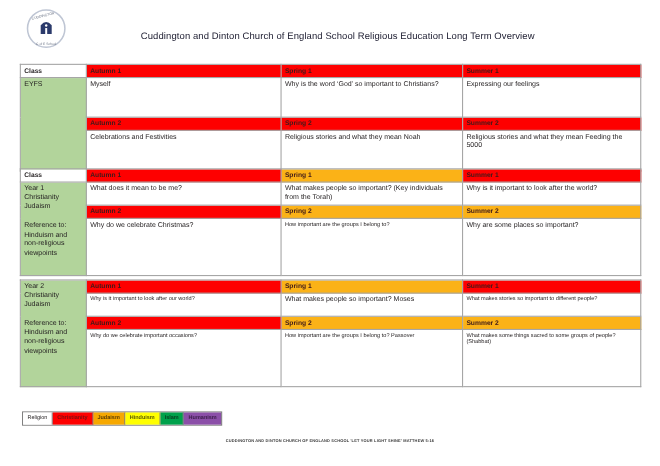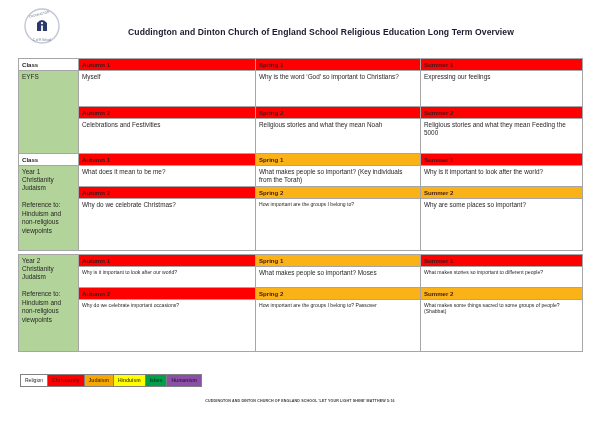--- a/index.html
+++ b/index.html
@@ -32,21 +32,21 @@
     position: absolute;
     left: 22px; top: 6px;
     width: 40px; height: 40px;
   }
   .logo svg { display: block; }
   .doc-title {
     position: absolute;
     left: 128px;
     top: 27px;
     font-size: 8.6px;
-    font-weight: bold;
+    font-weight: normal;
     letter-spacing: 0.1px;
     white-space: nowrap;
     color: #1a1a2e;
   }
 
   
   .grid {
     position: absolute;
     border-collapse: collapse;
     table-layout: fixed;

